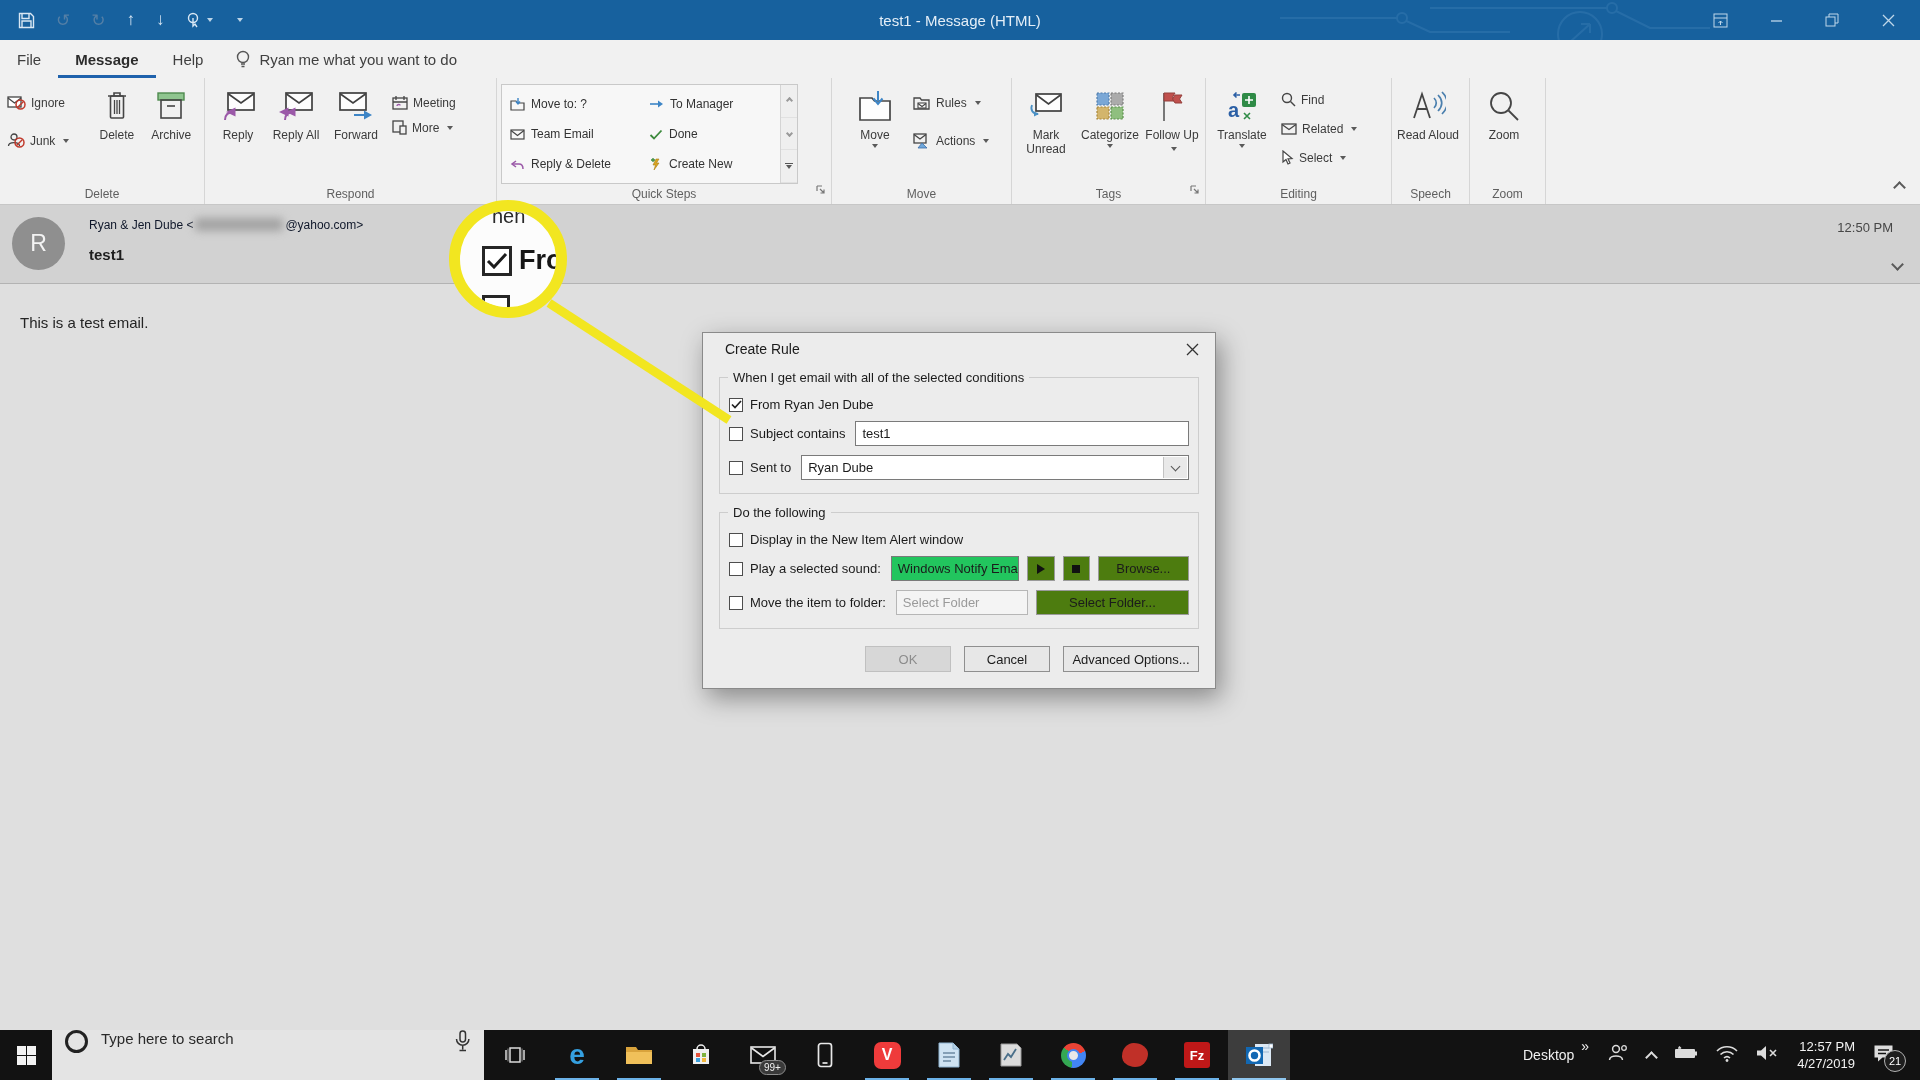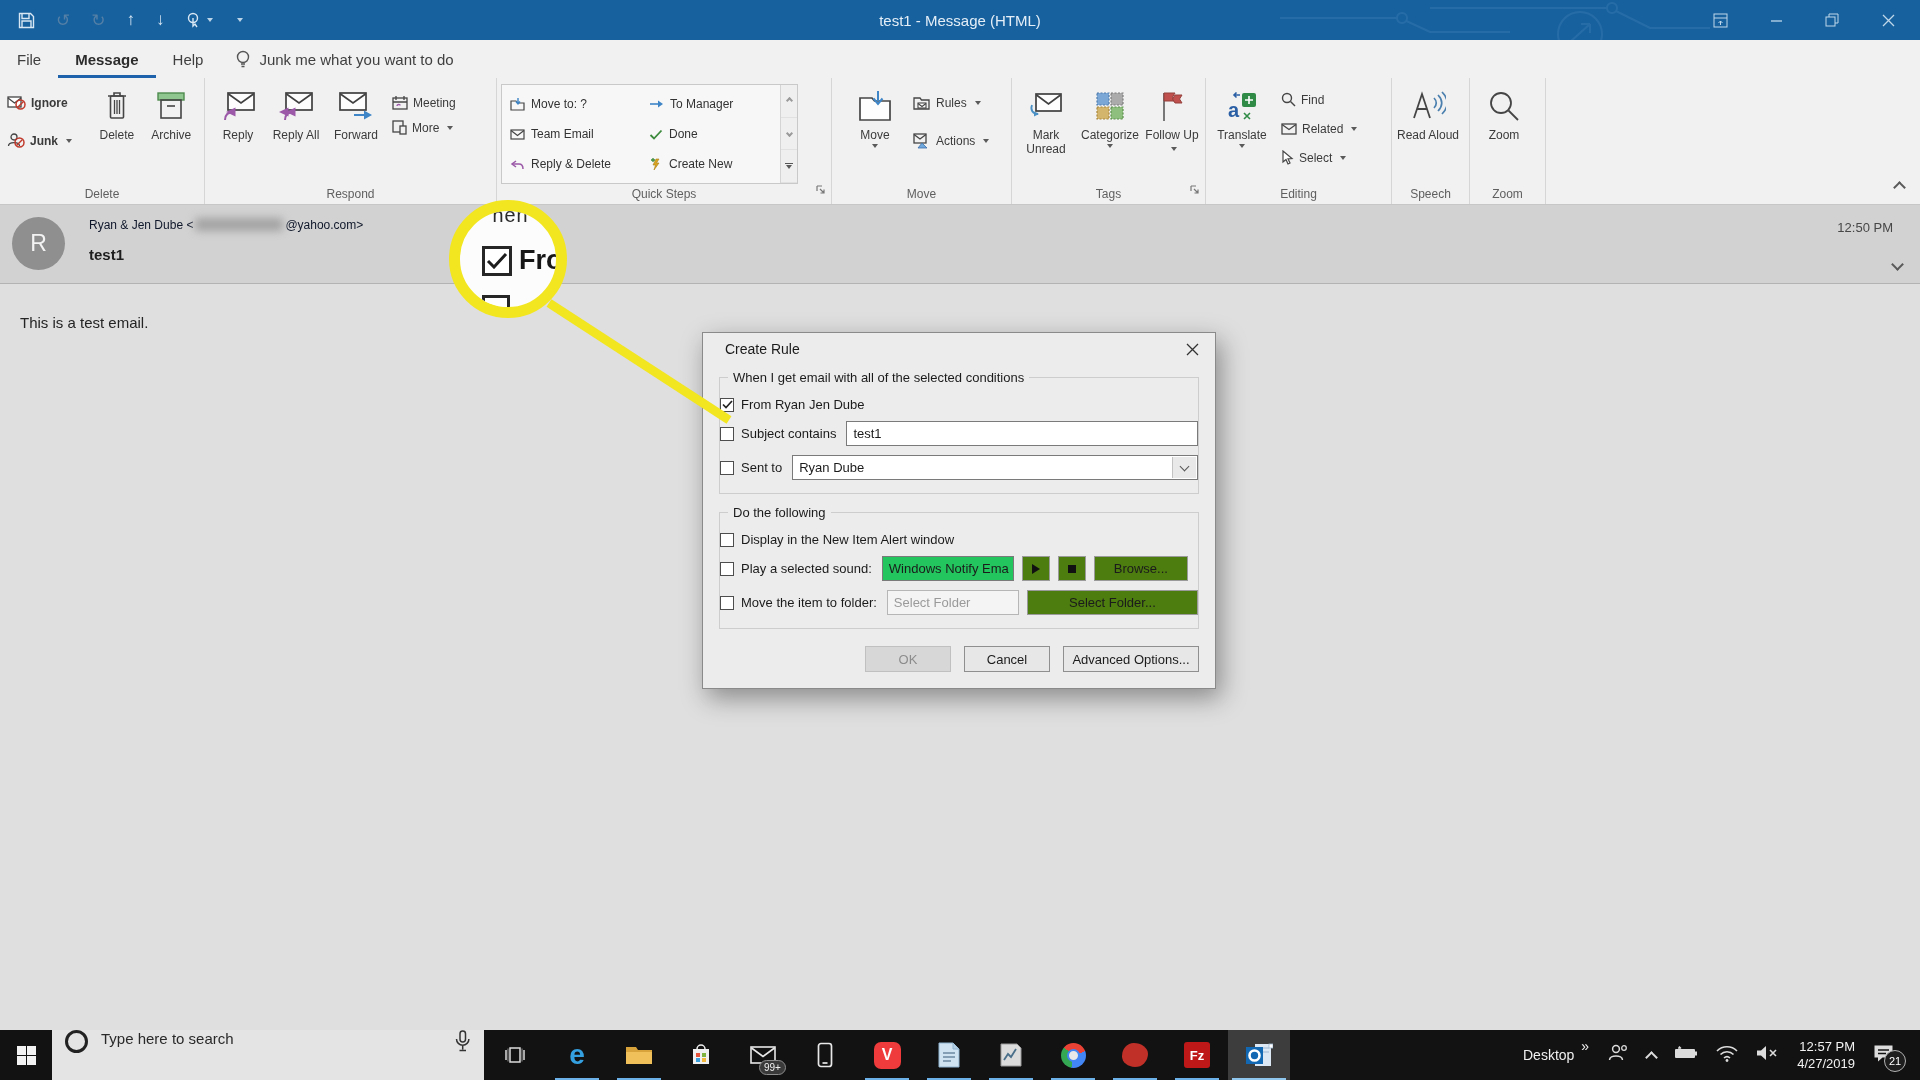--- a/index.html
+++ b/index.html
@@ -54,21 +54,21 @@
   .rtime{position:absolute;right:27px;top:15px;font-size:13px;color:#474747;}
   .hchv{position:absolute;right:18px;bottom:10px;}
   .mbody{position:absolute;top:285px;left:0;right:0;bottom:50px;background:#dfdfdf;}
   .mbody p{margin:29px 0 0 20px;font-size:15px;color:#242424;}
 
   
   .dlg{position:absolute;left:702px;top:332px;width:514px;background:#ececec;border:1px solid #8a8a8a;box-shadow:5px 9px 24px rgba(0,0,0,.38);z-index:20;color:#1b1b1b;font-size:13px;}
   .dlg-tb{height:32px;display:flex;align-items:center;padding-left:22px;font-size:14px;color:#1b1b1b;}
   .dlg-x{margin-left:auto;width:46px;height:32px;display:flex;align-items:center;justify-content:center;font-size:14px;color:#222;}
   .dlg-bd{padding:2px 16px 16px;}
-  .gbx{position:relative;border:1px solid #cdcdcd;padding:17px 0 13px;margin-top:10px;}
+  .gbx{position:relative;border:1px solid #cdcdcd;padding:17px 9px 13px;margin-top:10px;}
   .glb{position:absolute;top:-8px;left:8px;background:#ececec;padding:0 5px;white-space:nowrap;}
   .drow{display:flex;align-items:center;margin-top:9px;}
   .drow.first{margin-top:2px;}
   .cbx{width:14px;height:14px;border:1px solid #4d4d4d;background:#fff;flex:none;display:flex;align-items:center;justify-content:center;margin-right:7px;}
   .lbl{white-space:nowrap;}
   .tin{height:25px;border:1px solid #7a7a7a;background:#fff;display:flex;align-items:center;padding:0 6px;margin-left:10px;flex:1;}
   .combo{height:25px;border:1px solid #7a7a7a;background:#fff;display:flex;align-items:center;margin-left:10px;flex:1;position:relative;padding:0 6px;}
   .cbtn{position:absolute;right:1px;top:1px;bottom:1px;width:24px;background:#e9e9e9;border-left:1px solid #c3c3c3;display:flex;align-items:center;justify-content:center;}
   .chvd{width:7px;height:7px;border-right:1.6px solid #555;border-bottom:1.6px solid #555;transform:rotate(45deg);margin-top:-3px;}
   .sin{width:132px;height:25px;border:1px solid #7a7a7a;background:#22c55e;display:flex;align-items:center;padding:0 6px;margin-left:10px;overflow:hidden;white-space:nowrap;}
@@ -79,21 +79,21 @@
   .tri{width:0;height:0;border-left:8px solid #111;border-top:5px solid transparent;border-bottom:5px solid transparent;}
   .sq{width:8px;height:8px;background:#111;}
   .dfoot{display:flex;justify-content:flex-end;gap:13px;margin-top:17px;}
   .fbtn{width:86px;height:26px;border:1px solid #8f8f8f;background:#e7e7e7;display:flex;align-items:center;justify-content:center;}
   .fbtn.dis{background:#d7d7d7;color:#8c8c8c;border-color:#c0c0c0;}
   .fbtn.adv{width:136px;}
 
   
   .annline{position:absolute;left:0;top:0;z-index:35;pointer-events:none;}
   .callout{position:absolute;left:449px;top:200px;width:118px;height:118px;border-radius:50%;background:#fcfcfc;border:11px solid #f2e620;z-index:40;overflow:hidden;}
-  .co-top{position:absolute;top:-6px;left:32px;font-size:20px;color:#2a2a2a;font-family:Liberation Mono, monospace;}
+  .co-top{position:absolute;top:-6px;left:32px;font-size:20px;color:#2a2a2a;}
   .co-row{position:absolute;top:34px;left:22px;display:flex;align-items:center;}
   .co-cb{width:30px;height:30px;border:3px solid #262626;background:#fff;display:flex;align-items:center;justify-content:center;}
   .co-lb{font-size:27px;font-weight:600;color:#161616;margin-left:7px;}
   .co-cb2{position:absolute;bottom:-12px;left:22px;width:28px;height:24px;border:3px solid #262626;background:#fff;}
 
   
   .tbar{position:absolute;bottom:0;left:0;width:100%;height:50px;background:#121212;display:flex;align-items:center;z-index:50;color:#e9e9e9;}
   .tstart{width:52px;height:50px;display:flex;align-items:center;justify-content:center;}
   .tsearch{width:432px;height:50px;background:#e4e4e4;display:flex;align-items:flex-start;gap:13px;padding:0 13px;color:#2a2a2a;font-size:15px;}
   .cort{width:23px;height:23px;border:3px solid #222;border-radius:50%;flex:none;}
@@ -182,28 +182,28 @@
 
   <div class="tabrow">
     <div class="tab">File</div>
     <div class="tab sel">Message</div>
     <div class="tab">Help</div>
     <div class="tellme">
       <svg width="14" height="19" viewBox="0 0 14 19">
           <circle cx="7" cy="7" r="5.5" fill="none" stroke="#555" stroke-width="1.4"></circle>
           <path d="M5 14 h4 M5.5 16.5 h3" stroke="#555" stroke-width="1.4"></path>
         </svg>
-      <span>Junk me what you want to do</span>
+      <span>Ryan me what you want to do</span>
     </div>
   </div>
 
   <div class="ribbon">
 
     <div class="rg g-del">
-      <div class="stack" style="width:88px;gap:15px;margin-top:8px;font-weight:bold;">
+      <div class="stack" style="width:88px;gap:15px;margin-top:8px;">
         <div class="bsm">
           <svg width="19" height="14" viewBox="0 0 19 14">
               <rect x="1" y="1" width="13" height="10" fill="#fff" stroke="#454545" stroke-width="1.3"></rect>
               <path d="M1 2 l6.5 5 L14 2" fill="none" stroke="#454545" stroke-width="1.3"></path>
               <circle cx="13.5" cy="8.5" r="4.5" fill="none" stroke="#c0392b" stroke-width="1.5"></circle>
               <path d="M10.5 11.5 L16.5 5.5" stroke="#c0392b" stroke-width="1.5"></path>
             </svg>
           <span>Ignore</span>
         </div>
         <div class="bsm">

